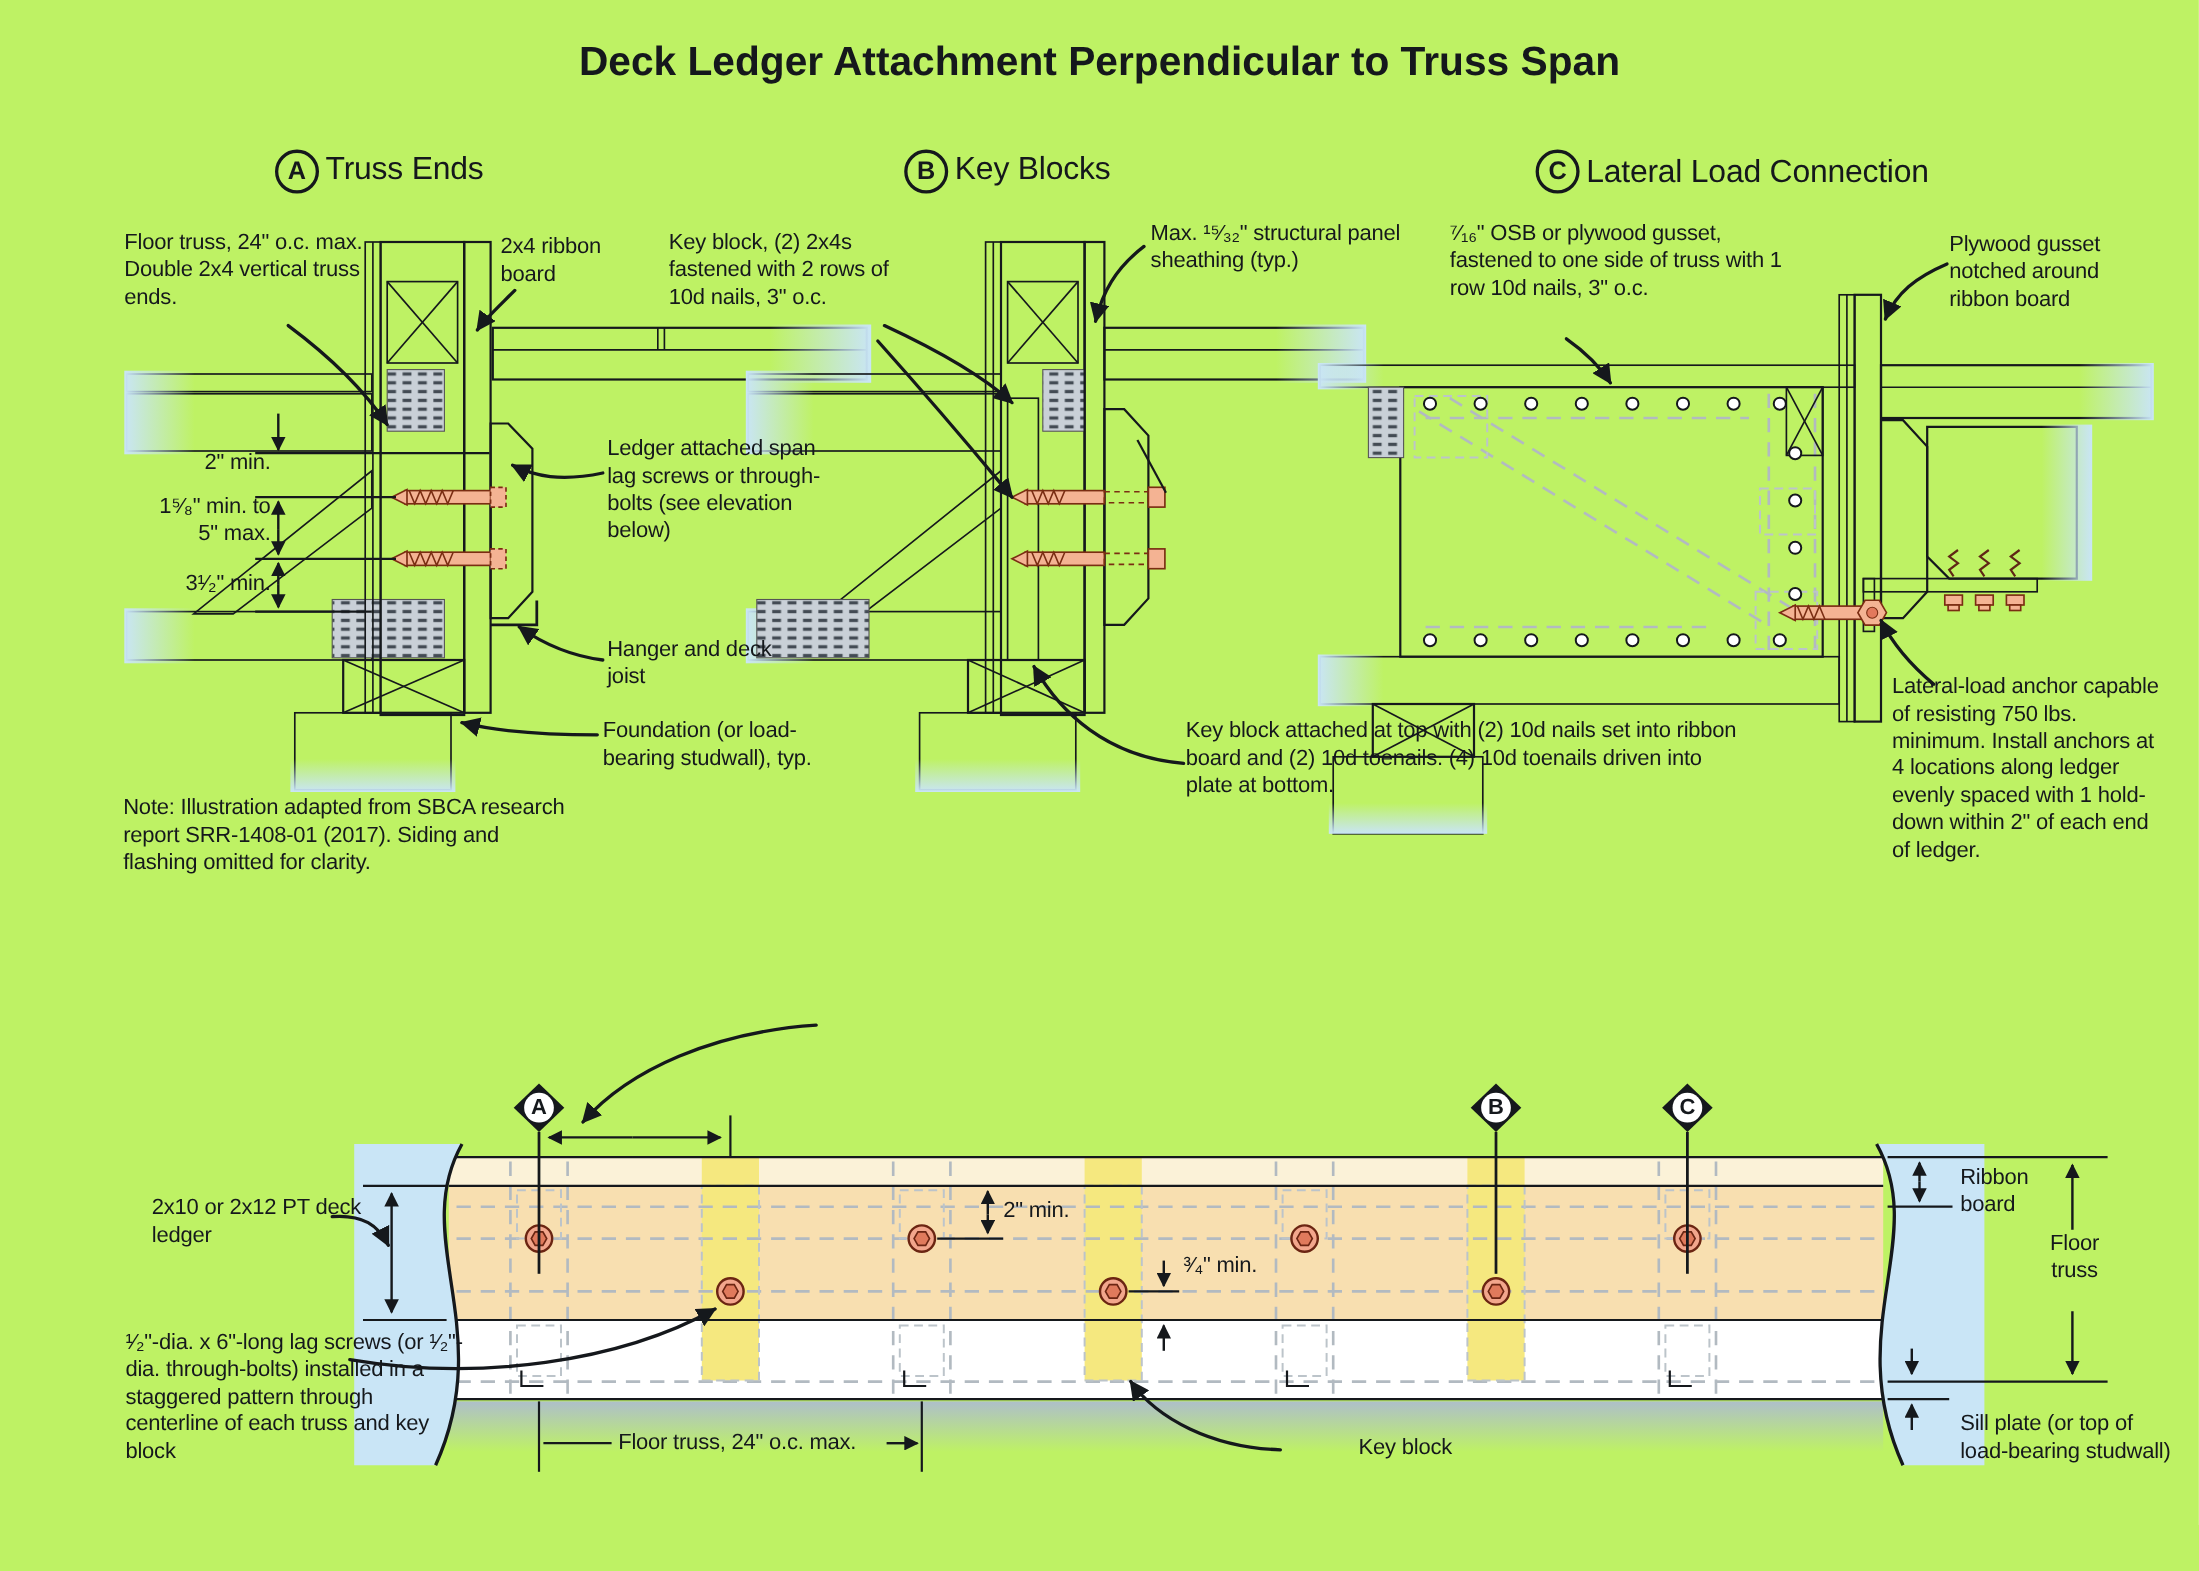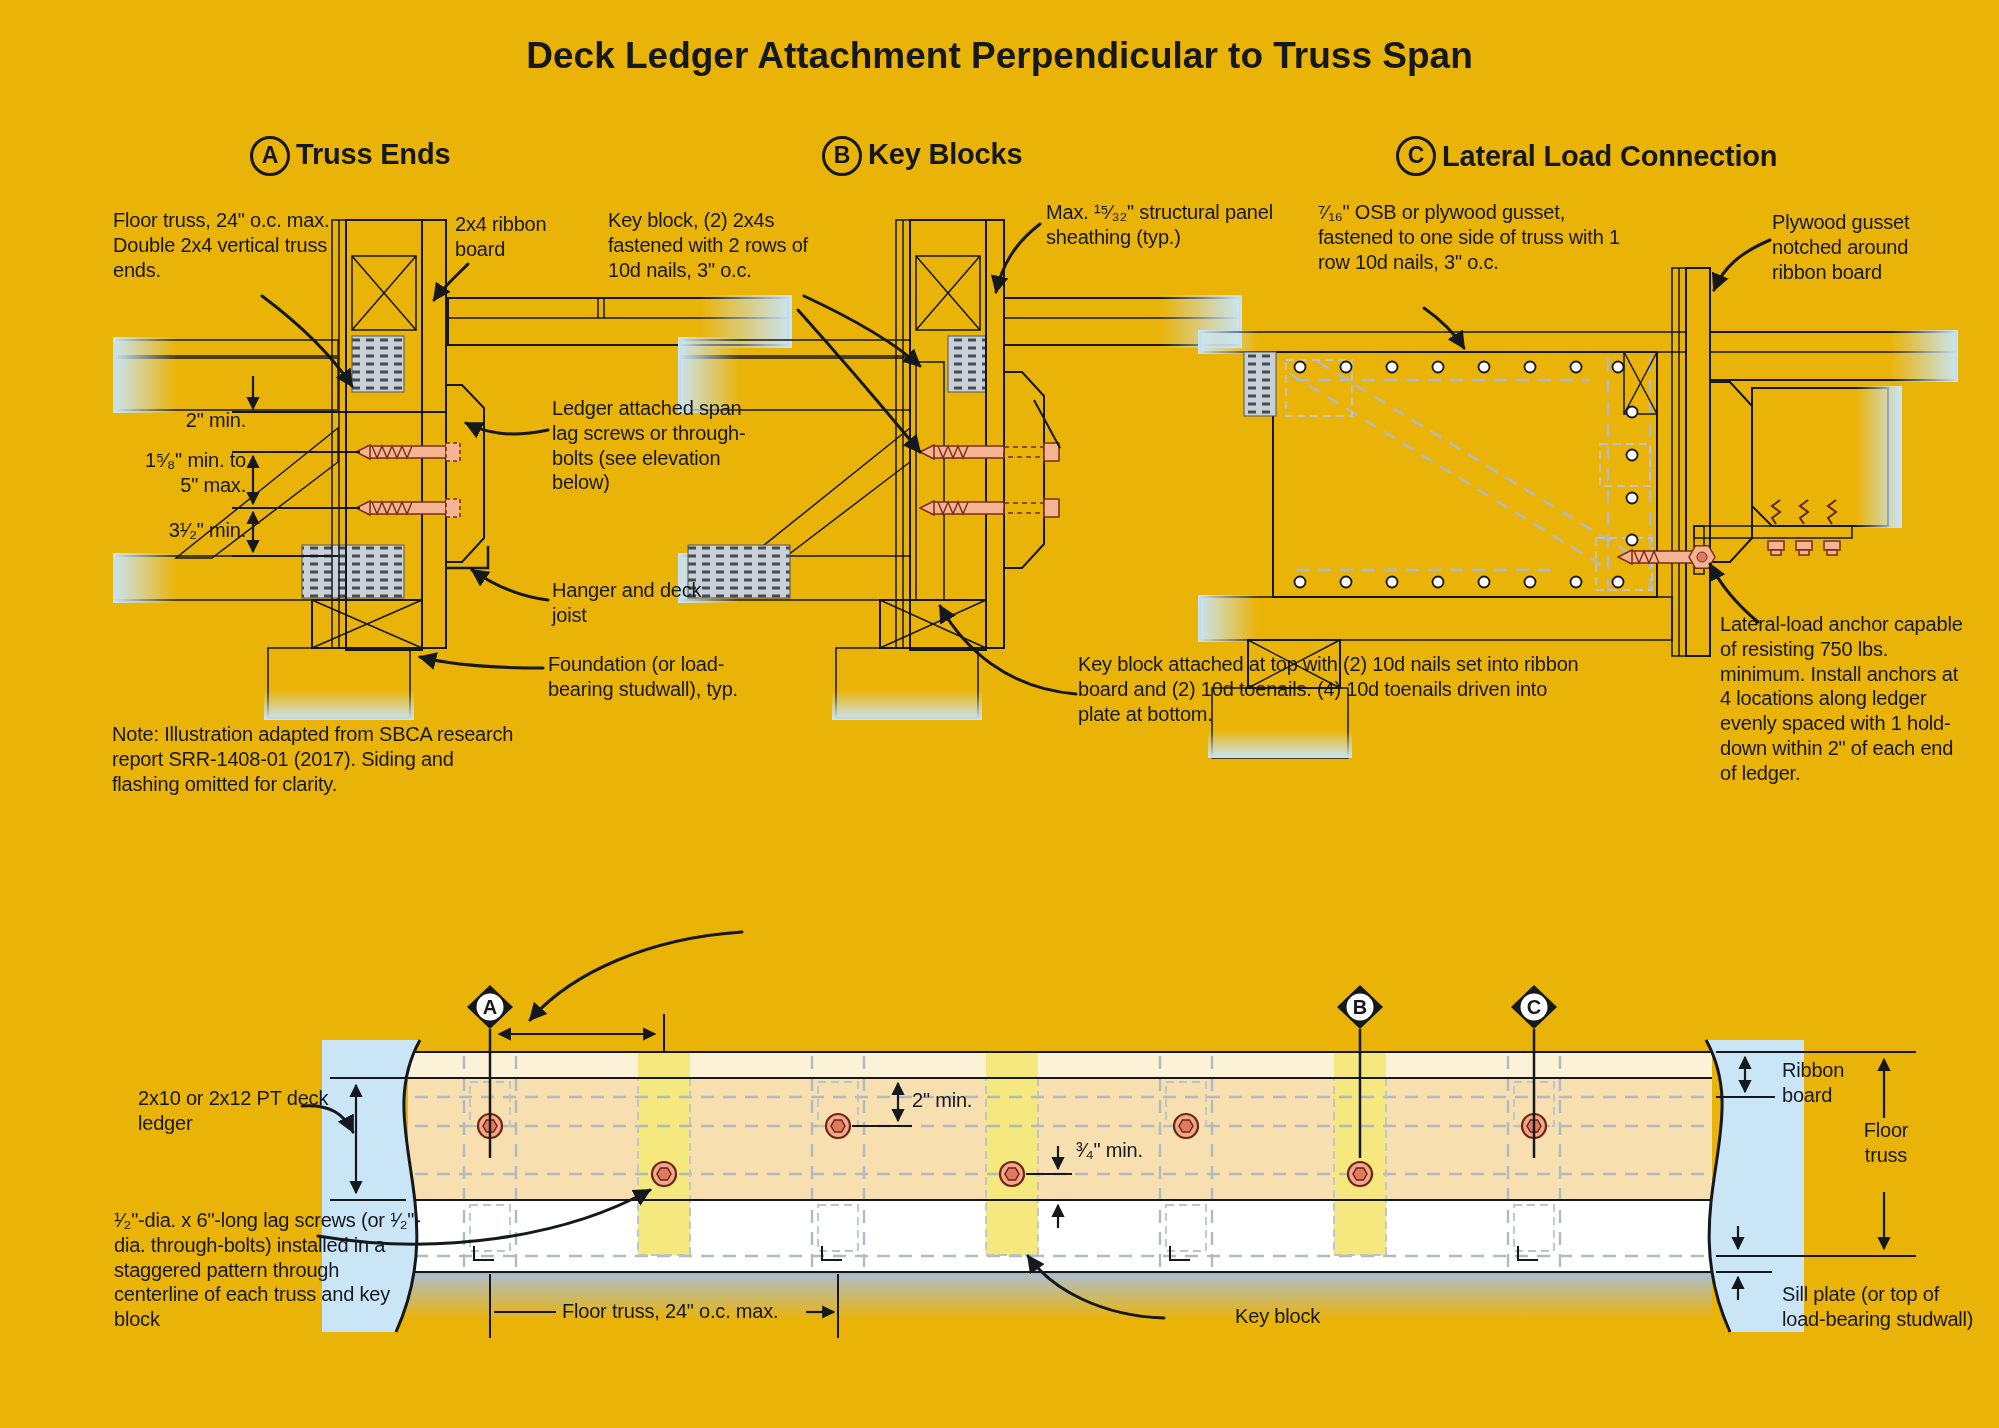--- a/index.html
+++ b/index.html
@@ -1,22 +1,22 @@
 <!DOCTYPE html>
 <html><head>
 <meta charset="utf-8">
 <style>
   html,body{margin:0;padding:0;}
-  .page{position:relative;width:1999px;height:1428px;background:#eab308;
+  .page{position:relative;width:1999px;height:1428px;background:#bef264;
         font-family:"Liberation Sans",sans-serif;color:#15181c;overflow:hidden;}
   .page svg{position:absolute;left:0;top:0;}
   .lbl{position:absolute;font-size:20px;line-height:1.24;letter-spacing:-0.2px;}
   .ta-r{text-align:right}.ta-c{text-align:center}
   .title{font-size:37px;font-weight:bold;letter-spacing:0;}
-  .sec-head{font-size:29px;font-weight:bold;}
+  .sec-head{font-size:29px;font-weight:normal;}
   .badge{position:absolute;width:34px;height:34px;border:3px solid #15181c;border-radius:50%;
          text-align:center;line-height:33px;font-weight:bold;font-size:23px;}
   .mletter{position:absolute;width:28px;text-align:center;font-weight:bold;font-size:20px;color:#15181c;}
   
   .k15{stroke:#15181c;stroke-width:1.5;fill:none}
   .k2{stroke:#15181c;stroke-width:2;fill:none}
   .ext{stroke:#15181c;stroke-width:2;fill:none}
   .arr{stroke:#15181c;stroke-width:3;fill:none;stroke-linecap:round;marker-end:url(#ah)}
   .dim{stroke:#15181c;stroke-width:2.2;fill:none;marker-end:url(#ah)}
   .gdash{stroke:#b2bac1;stroke-width:2.4;fill:none;stroke-dasharray:13 9}

